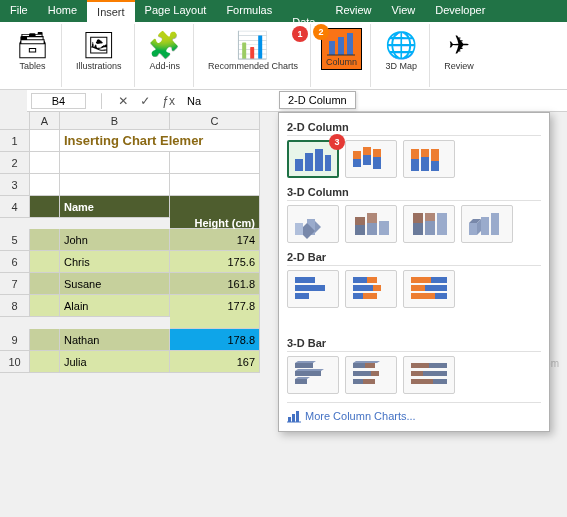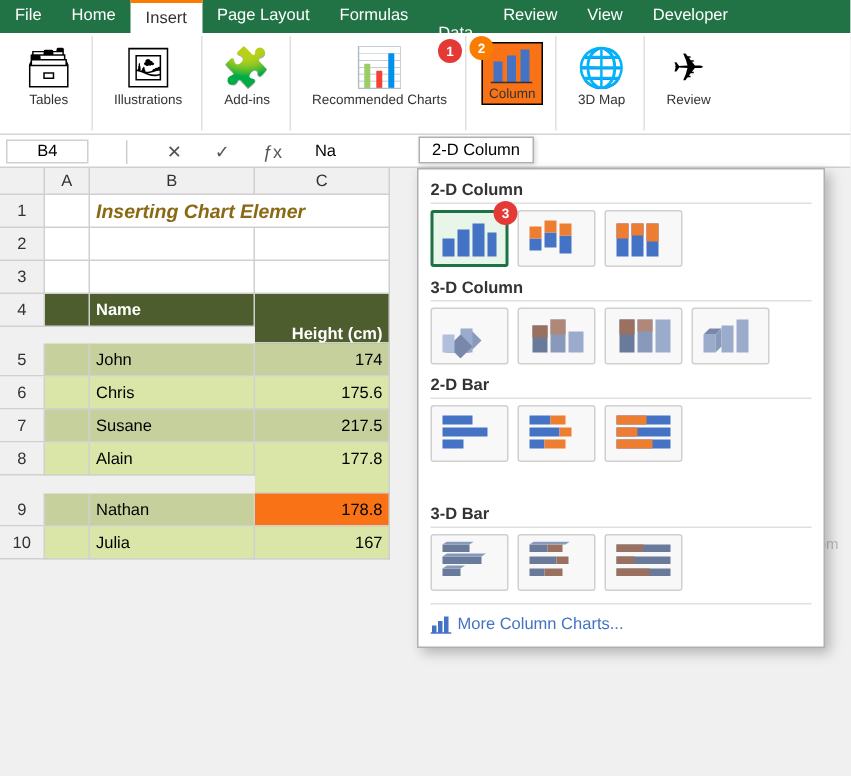--- a/index.html
+++ b/index.html
@@ -72,21 +72,21 @@
   </div>
 
   <div style="display:flex;flex-direction:column;align-items:center;padding:4px 8px;min-width:40px;">
     <div style="display:flex;flex-direction:column;align-items:center;cursor:pointer;padding:2px 4px;">
       <span style="font-size:26px;">✈</span>
       <span style="font-size:9px;color:#333;">Review</span>
     </div>
   </div>
 </div>
 
-<div style="display:flex;align-items:center;border-bottom:1px solid #d0d0d0;background:#fff;height:22px;padding:0 4px;gap:22px;">
+<div style="display:flex;align-items:center;border-bottom:1px solid #d0d0d0;background:#fff;height:22px;padding:0 4px;gap:12px;margin-left:27px;">
   <input type="text" value="B4" style="border: 1px solid rgb(208, 208, 208); width: 55px; height: 16px; padding: 0px 3px; font-size: 11px; text-align: center;">
   <span style="color:#ccc;font-size:13px;">│</span>
   <span style="color:#555;font-size:12px;cursor:pointer;">✕</span>
   <span style="color:#555;font-size:12px;cursor:pointer;">✓</span>
   <span style="color:#555;font-size:12px;cursor:pointer;">ƒx</span>
   <input type="text" value="Na" style="border: none; flex: 1 1 0%; font-size: 11px; outline: none;">
 </div>
 
 <div style="display:flex;position:relative;">
 
@@ -95,21 +95,21 @@
     <div style="display:flex;">
       <div style="width:30px;height:18px;background:#f0f0f0;border-right:1px solid #d0d0d0;border-bottom:1px solid #d0d0d0;"></div>
       <div style="width:30px;background:#f0f0f0;border-right:1px solid #d0d0d0;border-bottom:1px solid #d0d0d0;text-align:center;font-size:11px;color:#333;height:18px;line-height:18px;">A</div>
       <div style="width:110px;background:#f0f0f0;border-right:1px solid #d0d0d0;border-bottom:1px solid #d0d0d0;text-align:center;font-size:11px;color:#333;height:18px;line-height:18px;">B</div>
       <div style="width:90px;background:#f0f0f0;border-right:1px solid #d0d0d0;border-bottom:1px solid #d0d0d0;text-align:center;font-size:11px;color:#333;height:18px;line-height:18px;">C</div>
     </div>
 
     <div style="display:flex;">
       <div style="width:30px;background:#f0f0f0;border-right:1px solid #d0d0d0;border-bottom:1px solid #d0d0d0;text-align:center;font-size:11px;color:#333;height:22px;line-height:22px;">1</div>
       <div style="width:30px;border-right:1px solid #d0d0d0;border-bottom:1px solid #d0d0d0;height:22px;line-height:22px;padding:0 4px;font-size:11px;background:#fff;"></div>
-      <div style="width:200px;border-right:1px solid #d0d0d0;border-bottom:1px solid #d0d0d0;height:22px;line-height:22px;padding:0 4px;font-size:13px;font-style:italic;font-weight:bold;color:#8B6914;background:#fff;" colspan="2">Inserting Chart Elemer</div>
+      <div style="width:200px;border-right:1px solid #d0d0d0;border-bottom:1px solid #d0d0d0;height:22px;line-height:22px;padding:0 4px;font-size:13px;font-weight:bold;color:#8B6914;background:#fff;" colspan="2">Inserting Chart Elemer</div>
     </div>
 
     <div style="display:flex;">
       <div style="width:30px;background:#f0f0f0;border-right:1px solid #d0d0d0;border-bottom:1px solid #d0d0d0;text-align:center;font-size:11px;color:#333;height:22px;line-height:22px;">2</div>
       <div style="width:30px;border-right:1px solid #d0d0d0;border-bottom:1px solid #d0d0d0;height:22px;background:#fff;"></div>
       <div style="width:110px;border-right:1px solid #d0d0d0;border-bottom:1px solid #d0d0d0;height:22px;background:#fff;"></div>
       <div style="width:90px;border-right:1px solid #d0d0d0;border-bottom:1px solid #d0d0d0;height:22px;background:#fff;"></div>
     </div>
 
     <div style="display:flex;">
@@ -137,35 +137,35 @@
       <div style="width:30px;background:#f0f0f0;border-right:1px solid #d0d0d0;border-bottom:1px solid #d0d0d0;text-align:center;font-size:11px;color:#333;height:22px;line-height:22px;">6</div>
       <div style="width:30px;border-right:1px solid #d0d0d0;border-bottom:1px solid #d0d0d0;height:22px;background:#d9e6a8;"></div>
       <div style="width:110px;border-right:1px solid #d0d0d0;border-bottom:1px solid #d0d0d0;height:22px;line-height:22px;padding:0 4px;font-size:11px;background:#d9e6a8;">Chris</div>
       <div style="width:90px;border-right:1px solid #d0d0d0;border-bottom:1px solid #d0d0d0;height:22px;line-height:22px;padding:0 4px;font-size:11px;background:#d9e6a8;text-align:right;">175.6</div>
     </div>
 
     <div style="display:flex;">
       <div style="width:30px;background:#f0f0f0;border-right:1px solid #d0d0d0;border-bottom:1px solid #d0d0d0;text-align:center;font-size:11px;color:#333;height:22px;line-height:22px;">7</div>
       <div style="width:30px;border-right:1px solid #d0d0d0;border-bottom:1px solid #d0d0d0;height:22px;background:#c6d09c;"></div>
       <div style="width:110px;border-right:1px solid #d0d0d0;border-bottom:1px solid #d0d0d0;height:22px;line-height:22px;padding:0 4px;font-size:11px;background:#c6d09c;">Susane</div>
-      <div style="width:90px;border-right:1px solid #d0d0d0;border-bottom:1px solid #d0d0d0;height:22px;line-height:22px;padding:0 4px;font-size:11px;background:#c6d09c;text-align:right;">217.5</div>
+      <div style="width:90px;border-right:1px solid #d0d0d0;border-bottom:1px solid #d0d0d0;height:22px;line-height:22px;padding:0 4px;font-size:11px;background:#c6d09c;text-align:right;">161.8</div>
     </div>
 
     <div style="display:flex;">
       <div style="width:30px;background:#f0f0f0;border-right:1px solid #d0d0d0;border-bottom:1px solid #d0d0d0;text-align:center;font-size:11px;color:#333;height:22px;line-height:22px;">8</div>
       <div style="width:30px;border-right:1px solid #d0d0d0;border-bottom:1px solid #d0d0d0;height:22px;background:#d9e6a8;"></div>
       <div style="width:110px;border-right:1px solid #d0d0d0;border-bottom:1px solid #d0d0d0;height:22px;line-height:22px;padding:0 4px;font-size:11px;background:#d9e6a8;">Alain</div>
       <div style="width:90px;border-right:1px solid #d0d0d0;border-bottom:1px solid #d0d0d0;height:34px;line-height:22px;padding:0 4px;font-size:11px;background:#d9e6a8;text-align:right;">177.8</div>
     </div>
 
     <div style="display:flex;">
       <div style="width:30px;background:#f0f0f0;border-right:1px solid #d0d0d0;border-bottom:1px solid #d0d0d0;text-align:center;font-size:11px;color:#333;height:22px;line-height:22px;">9</div>
       <div style="width:30px;border-right:1px solid #d0d0d0;border-bottom:1px solid #d0d0d0;height:22px;background:#c6d09c;"></div>
       <div style="width:110px;border-right:1px solid #d0d0d0;border-bottom:1px solid #d0d0d0;height:22px;line-height:22px;padding:0 4px;font-size:11px;background:#c6d09c;">Nathan</div>
-      <div style="width:90px;border-right:1px solid #d0d0d0;border-bottom:1px solid #d0d0d0;height:22px;line-height:22px;padding:0 4px;font-size:11px;background:#f97316;text-align:right;">178.8</div>
+      <div style="width:90px;border-right:1px solid #d0d0d0;border-bottom:1px solid #d0d0d0;height:22px;line-height:22px;padding:0 4px;font-size:11px;background:#0ea5e9;text-align:right;">178.8</div>
     </div>
 
     <div style="display:flex;">
       <div style="width:30px;background:#f0f0f0;border-right:1px solid #d0d0d0;border-bottom:1px solid #d0d0d0;text-align:center;font-size:11px;color:#333;height:22px;line-height:22px;">10</div>
       <div style="width:30px;border-right:1px solid #d0d0d0;border-bottom:1px solid #d0d0d0;height:22px;background:#d9e6a8;"></div>
       <div style="width:110px;border-right:1px solid #d0d0d0;border-bottom:1px solid #d0d0d0;height:22px;line-height:22px;padding:0 4px;font-size:11px;background:#d9e6a8;">Julia</div>
       <div style="width:90px;border-right:1px solid #d0d0d0;border-bottom:1px solid #d0d0d0;height:22px;line-height:22px;padding:0 4px;font-size:11px;background:#d9e6a8;text-align:right;">167</div>
     </div>
 
   </div>

